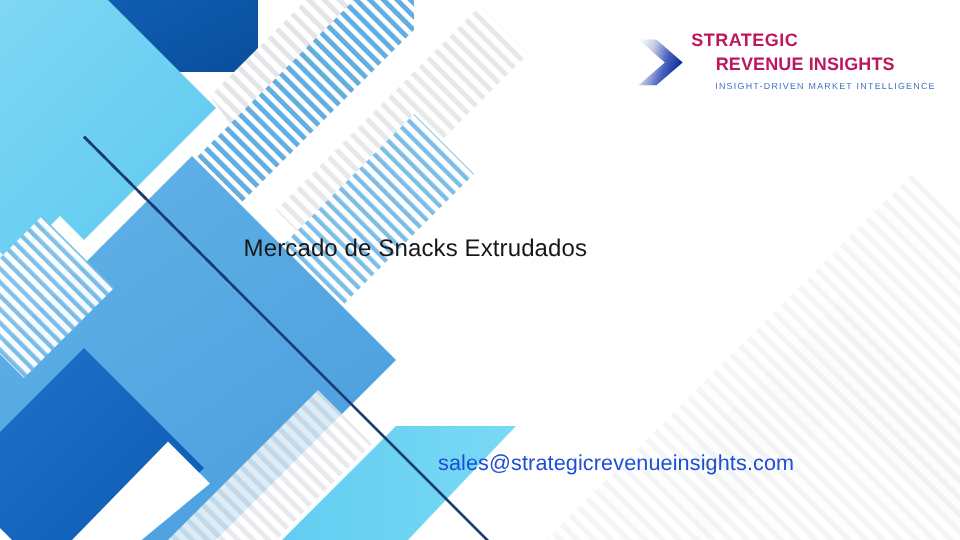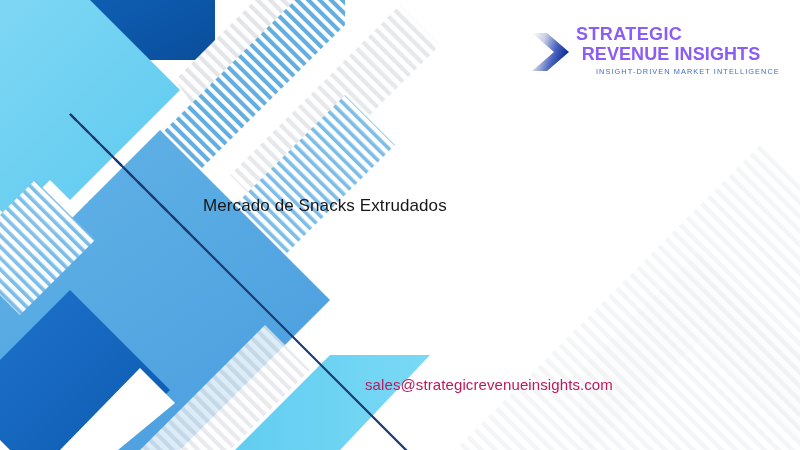--- a/index.html
+++ b/index.html
@@ -46,24 +46,24 @@
   }
   .logo-text {
     position: absolute;
     left: 48px;
     top: 0px;
     width: 190px;
   }
   .logo-line1, .logo-line2 {
     font-family: "Liberation Sans", sans-serif;
     font-weight: bold;
-    font-size: 18px;
+    font-size: 15px;
     letter-spacing: 0.4px;
     line-height: 20px;
-    color: #8b5cf6;
+    color: #be185d;
     white-space: nowrap;
   }
   .logo-line2 {
     letter-spacing: 0.1px;
     text-align: center;
   }
   .logo-tagline {
     margin-top: 3px;
     font-family: "Liberation Sans", sans-serif;
     font-size: 7.4px;
@@ -72,32 +72,32 @@
     white-space: nowrap;
     padding-left: 20px;
   }
 
   
   .report-title {
     position: absolute;
     left: 203px;
     top: 196px;
     font-family: "Liberation Sans", sans-serif;
-    font-size: 17px;
+    font-size: 20px;
     color: #171717;
     letter-spacing: 0.1px;
     white-space: nowrap;
   }
   .contact-email {
     position: absolute;
     left: 365px;
     top: 376px;
     font-family: "Liberation Sans", sans-serif;
-    font-size: 15px;
-    color: #be185d;
+    font-size: 18px;
+    color: #1d4ed8;
     letter-spacing: 0.1px;
     white-space: nowrap;
   }
 </style>
 </head>
 <body>
 
 <div id="cover">
 
   <svg id="artwork" viewBox="0 0 800 450" width="800" height="450" xmlns="http://www.w3.org/2000/svg">

